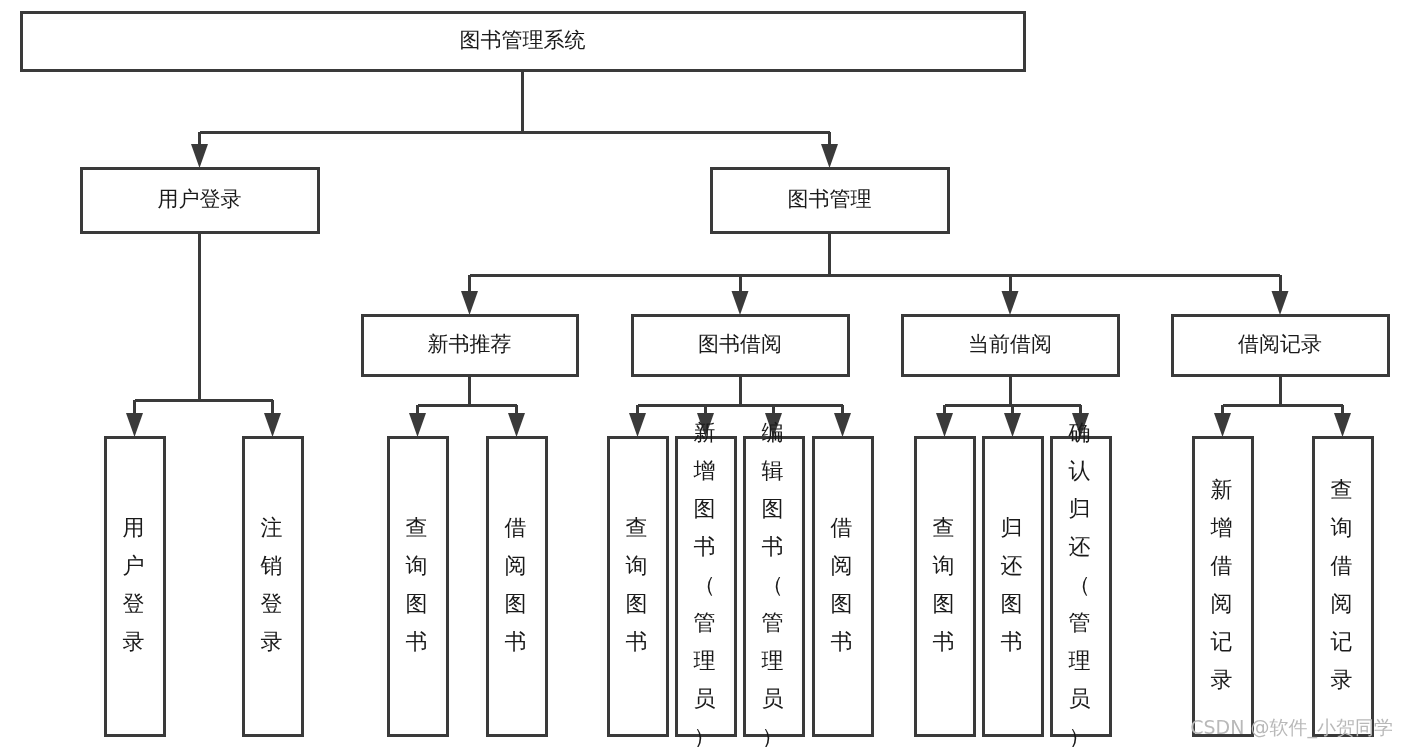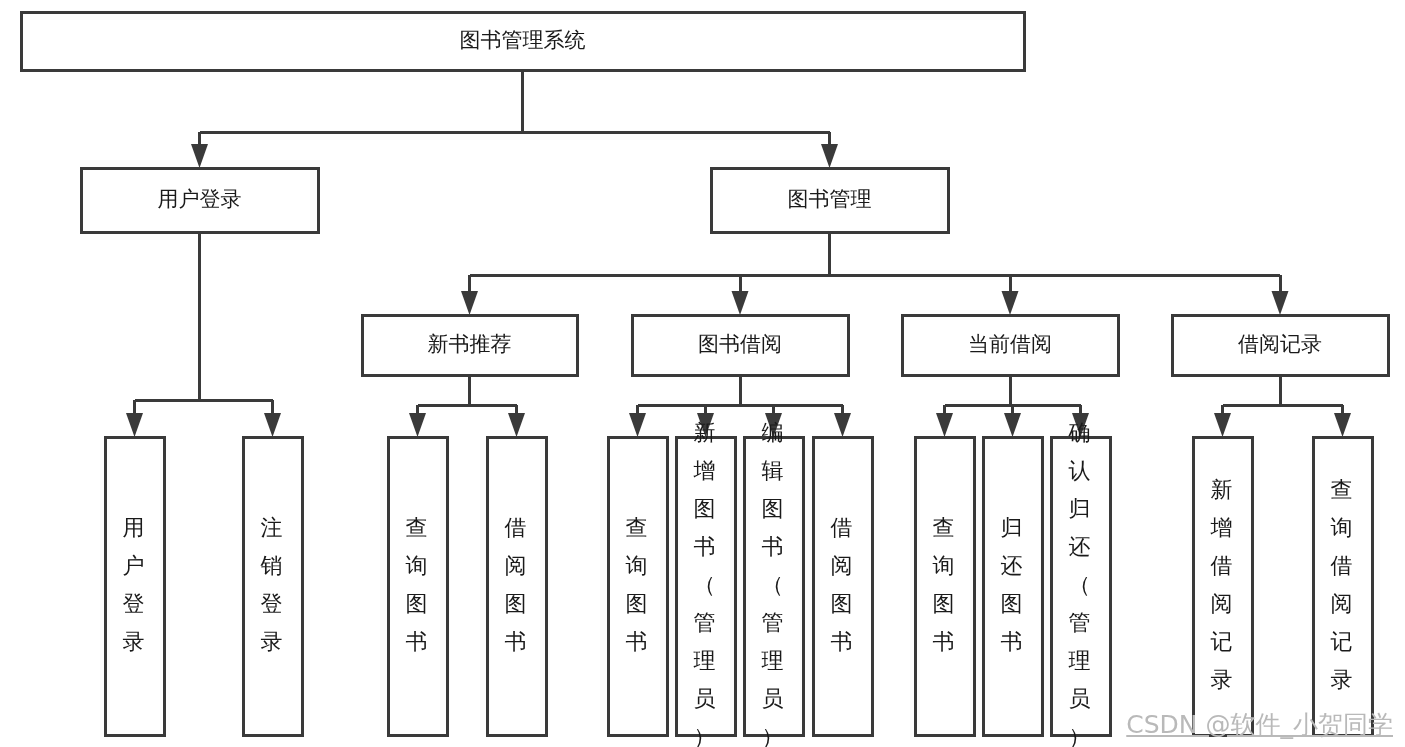--- a/index.html
+++ b/index.html
@@ -36,26 +36,25 @@
     dominant-baseline:middle;
   }
   .node-label.vertical{
     font-size:22px;
     letter-spacing:2px;
   }
   .watermark{
     position:absolute;
     right:12px;
     bottom:6px;
-    font-size:25px;
+    font-size:19px;
     color:#b9b9b9;
     font-family:"DejaVu Sans","Liberation Sans",sans-serif;
     white-space:nowrap;
     user-select:none;
-    text-decoration:underline;
   }
 </style>
 </head>
 <body>
 
 <div id="diagram-root">
   <svg class="diagram" viewBox="0 0 1405 747" xmlns="http://www.w3.org/2000/svg">
     <g id="edges-layer">
         <g>
           <path d="M 522.5 70 L 522.5 132" class="edge-line"></path>

